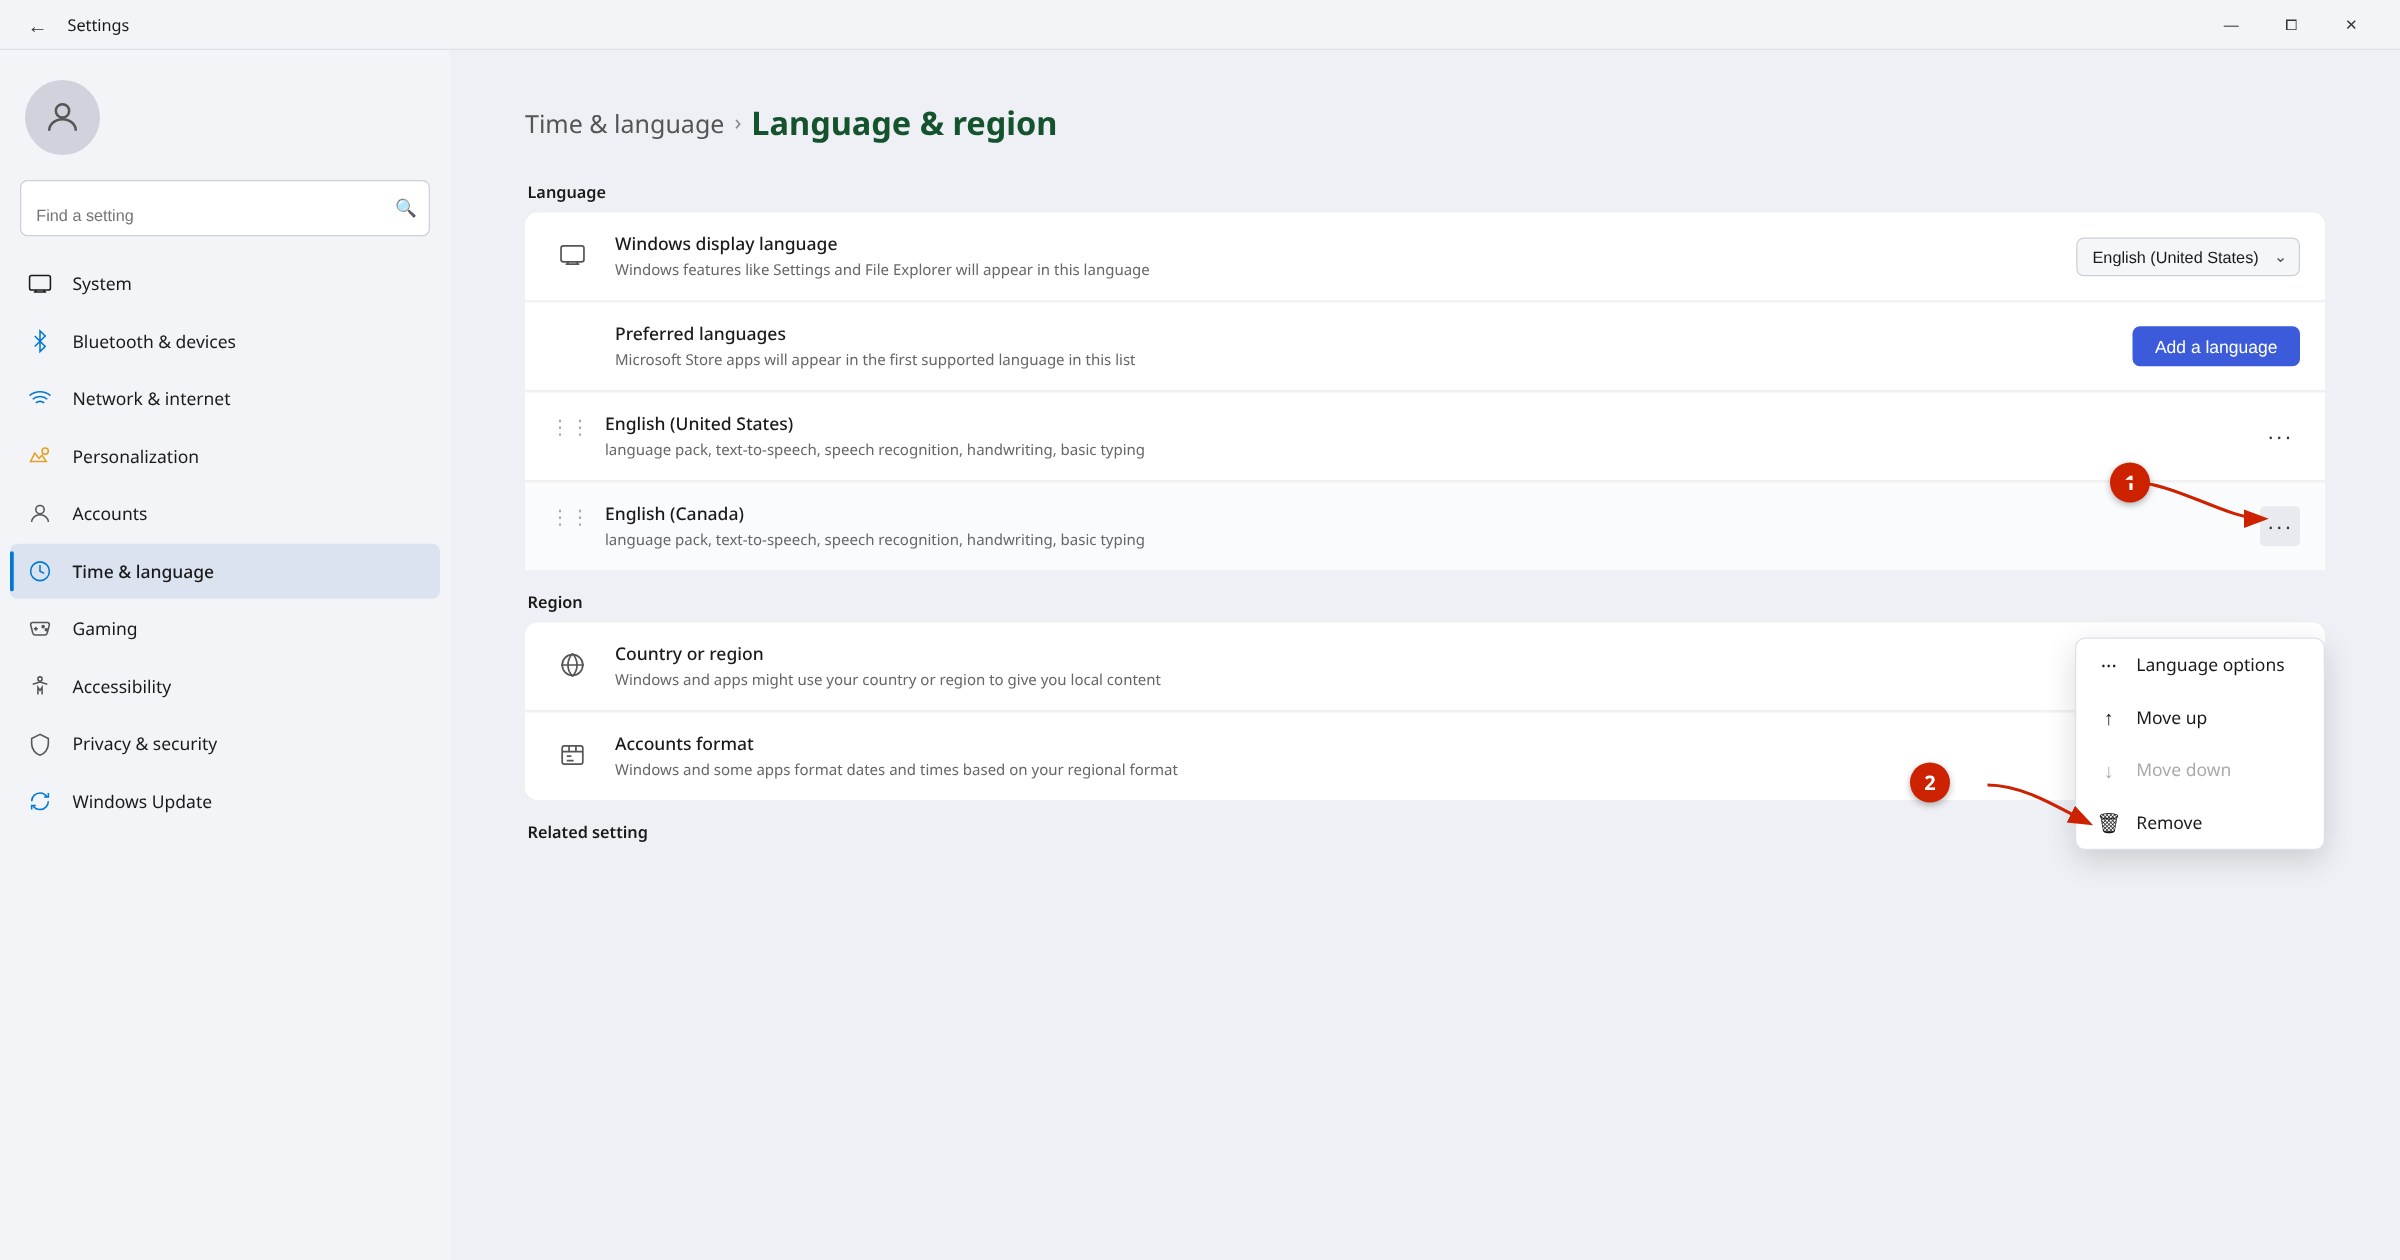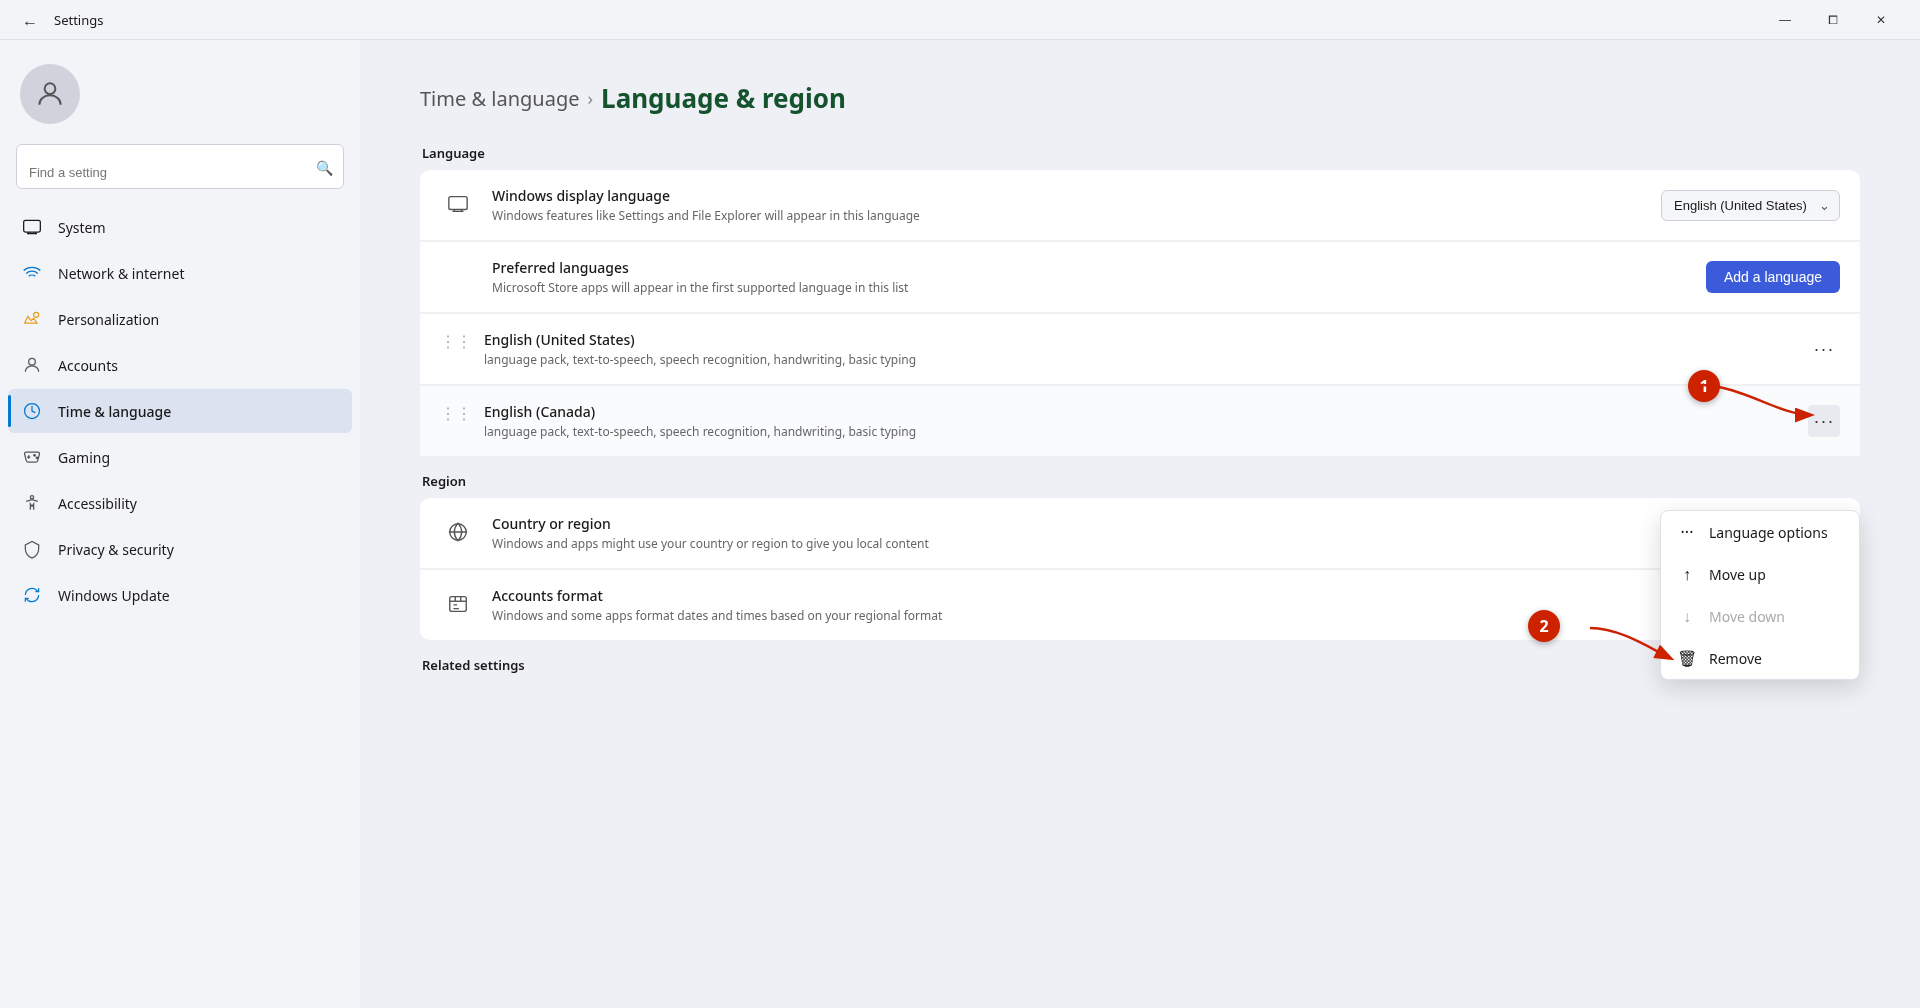--- a/index.html
+++ b/index.html
@@ -416,20 +416,28 @@
             <svg width="20" height="20" viewBox="0 0 24 24" fill="none" stroke="currentColor" stroke-width="1.5">
               <rect x="2" y="4" width="20" height="14" rx="2"></rect>
               <path d="M8 18v2M16 18v2M6 20h12"></path>
             </svg>
           </span>
       <span>System</span>
         </div>
         <div class="nav-item">
           <span class="nav-icon">
             <svg width="20" height="20" viewBox="0 0 24 24" fill="none" stroke="#0078d4" stroke-width="1.5">
+              <path d="M7 7l10 10-5 5V2l5 5L7 17"></path>
+            </svg>
+          </span>
+      <span>Bluetooth &amp; devices</span>
+        </div>
+        <div class="nav-item">
+          <span class="nav-icon">
+            <svg width="20" height="20" viewBox="0 0 24 24" fill="none" stroke="#0078d4" stroke-width="1.5">
               <path d="M2 9c5.5-5 14.5-5 20 0M5 12.5c3.9-3.5 10.1-3.5 14 0M8 16c2.2-2 5.8-2 8 0M12 20v0"></path>
             </svg>
           </span>
       <span>Network &amp; internet</span>
         </div>
         <div class="nav-item">
           <span class="nav-icon">
             <svg width="20" height="20" viewBox="0 0 24 24" fill="none" stroke="#e8a020" stroke-width="1.5">
               <path d="M3 17l4-8 4 5 3-3 4 6H3z"></path>
               <circle cx="17" cy="7" r="3"></circle>
@@ -600,21 +608,21 @@
           <div class="dropdown-wrapper">
             <select class="dropdown-select">
               <option>Recommended</option>
             </select>
           </div>
           <button class="chevron-btn">›</button>
         </div>
       </div>
     </div>
 
-    <div class="related-settings-title">Related settings</div>
+    <div class="related-settings-title">Related setting</div>
 
     <div class="context-menu">
       <div class="context-menu-item">
         <span class="context-menu-icon">···</span>
         <span>Language options</span>
       </div>
       <div class="context-menu-item">
         <span class="context-menu-icon">↑</span>
         <span>Move up</span>
       </div>

